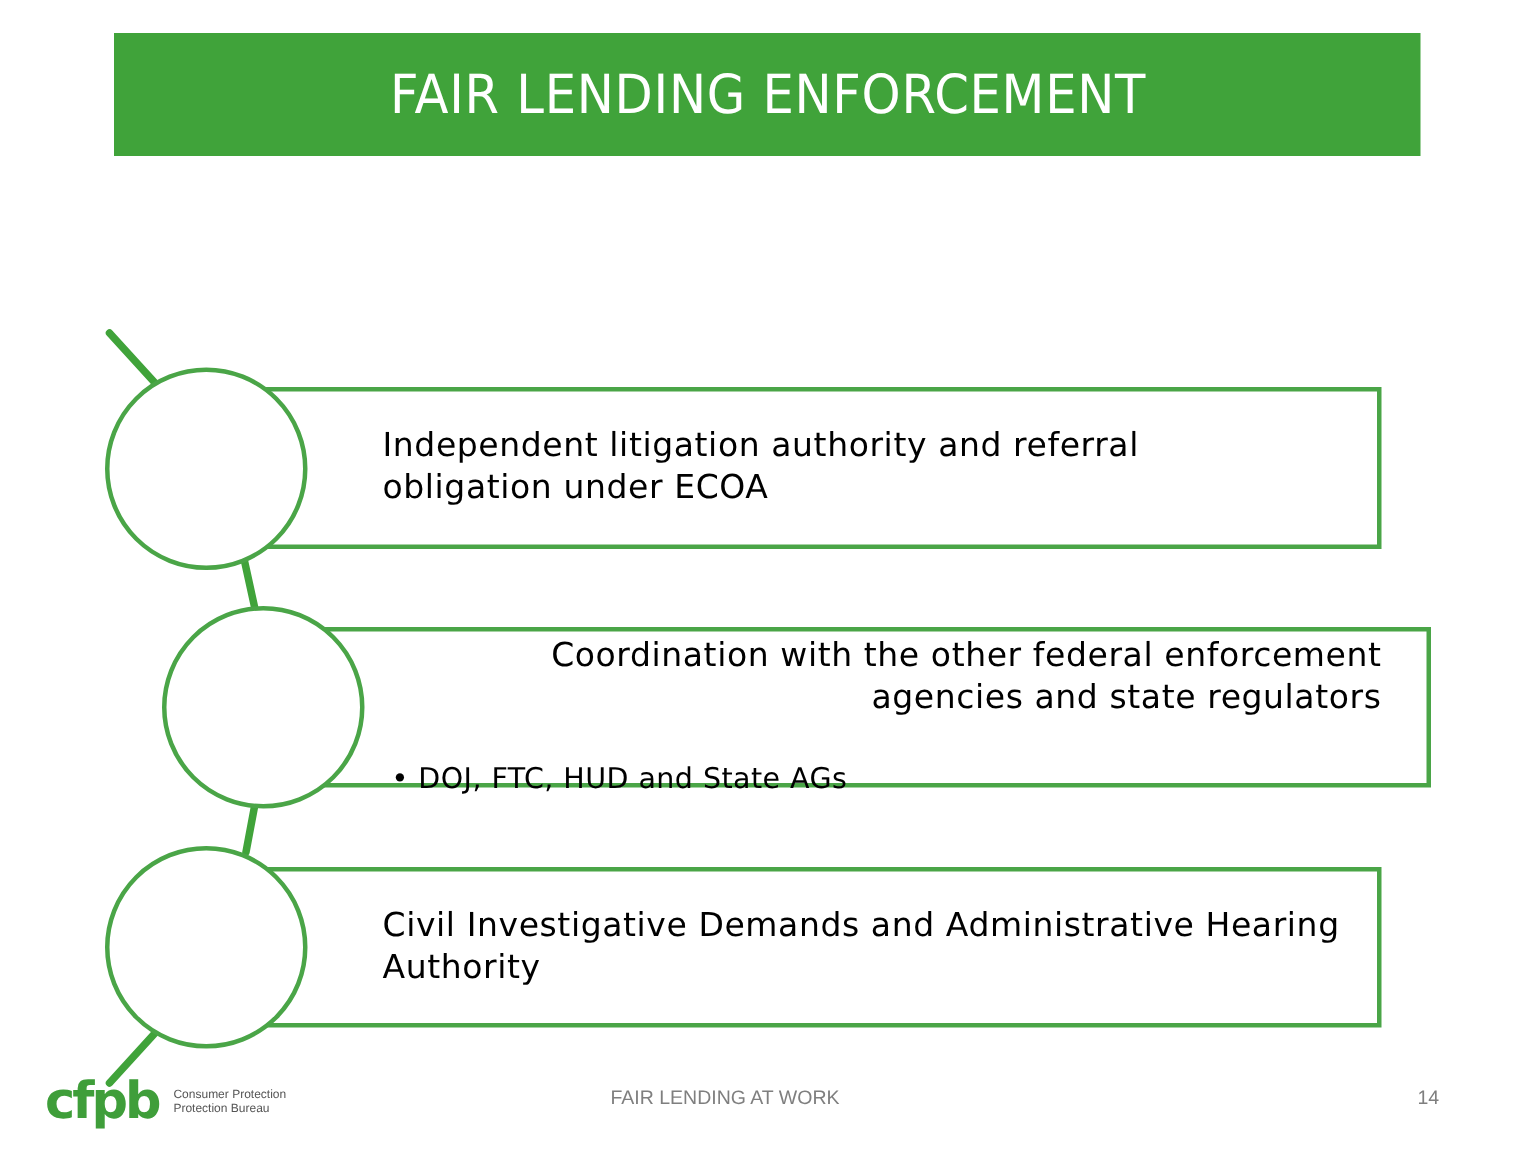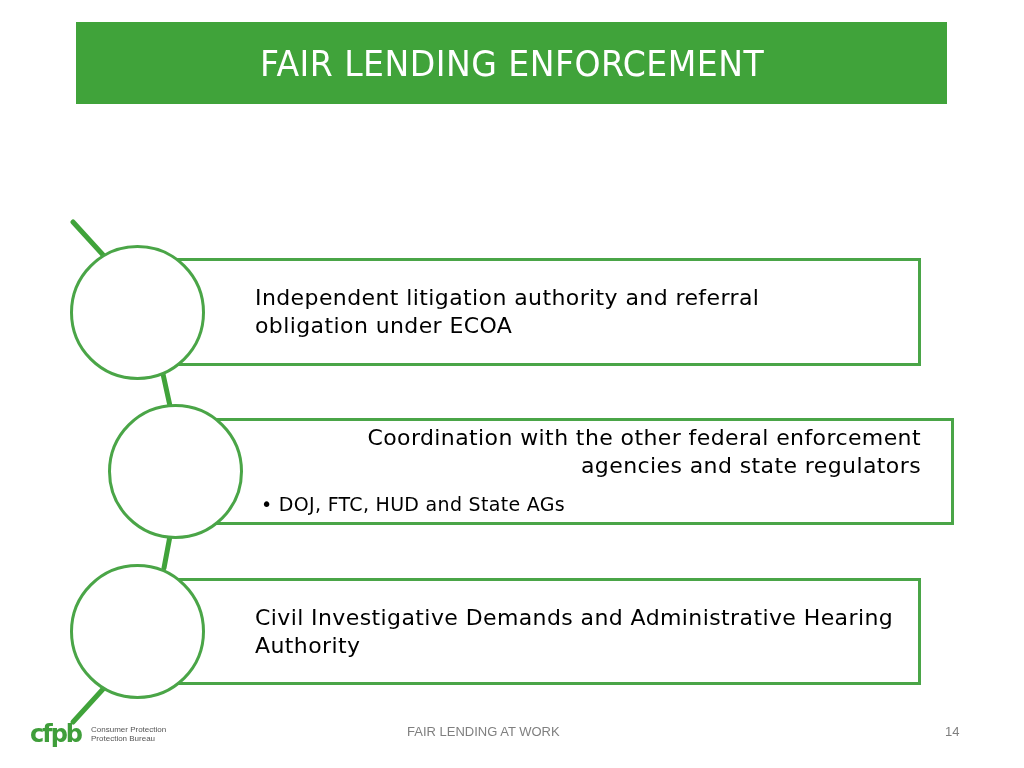--- a/index.html
+++ b/index.html
@@ -34,21 +34,21 @@
     .footer-center {
       position: absolute; left: 407px; top: 724px; font-family: "Liberation Sans", sans-serif;
       font-size: 13px; color: #7f7f7f;
     }
     .footer-page {
       position: absolute; left: 945px; top: 724px; font-family: "Liberation Sans", sans-serif;
       font-size: 13px; color: #7f7f7f;
     }
     .logo { position: absolute; left: 30px; top: 714px; height: 40px; display: flex; align-items: center; }
     .logo-mark {
-      font-family: "DejaVu Sans", sans-serif; font-weight: bold; font-size: 24px;
+      font-family: "DejaVu Sans", sans-serif; font-weight: bold; font-size: 34px;
       color: #3f9e3a; letter-spacing: -2px; line-height: 34px;
     }
     .logo-text {
       margin-left: 10px; font-family: "Liberation Sans", sans-serif; font-size: 8px;
       line-height: 9px; color: #555;
     }
   </style>
 </head>
 <body>
 
@@ -64,21 +64,21 @@
     <path d="M 104 644 L 73 678" stroke="#40a33a" stroke-width="5" fill="none" stroke-linecap="round"></path>
   </svg>
 
   <div class="box" style="left:137px; top:214px; width:784px; height:108px;"></div>
   <div class="circle" style="left:70px; top:201px; width:135px; height:135px;"></div>
   <div class="box-text" style="left:255px; top:240px; width:620px;">Independent litigation authority and referral obligation under ECOA</div>
 
   <div class="box" style="left:176px; top:374px; width:778px; height:107px;"></div>
   <div class="circle" style="left:108px; top:360px; width:135px; height:135px;"></div>
   <div class="box-text" style="left:261px; top:380px; width:660px;text-align:right;">Coordination with the other federal enforcement agencies and state regulators</div>
-  <div class="bullet" style="left:261px; top:448px;">
+  <div class="bullet" style="left:261px; top:463px;">
     <span>•&nbsp;</span><span>DOJ, FTC, HUD and State AGs</span>
   </div>
 
   <div class="box" style="left:137px; top:534px; width:784px; height:107px;"></div>
   <div class="circle" style="left:70px; top:520px; width:135px; height:135px;"></div>
   <div class="box-text" style="left:255px; top:560px; width:640px;">Civil Investigative Demands and Administrative Hearing Authority</div>
 </div>
 
 <div class="logo">
   <div class="logo-mark">

